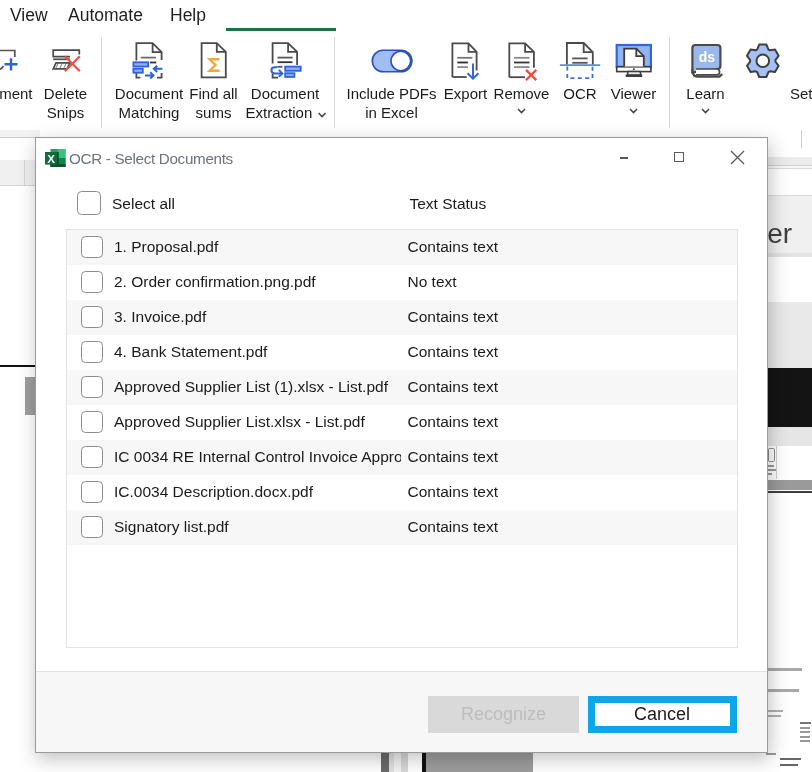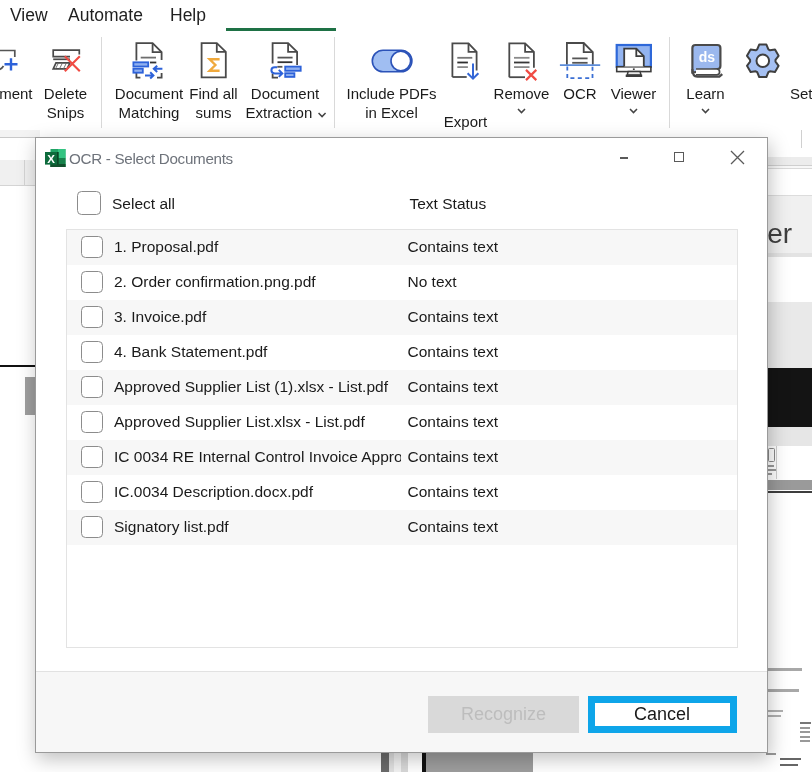--- a/index.html
+++ b/index.html
@@ -85,21 +85,21 @@
 
 <div class="lbl" style="left:0px;top:85px;">Comment</div>
 <div class="lbl" style="left:65.5px;top:85px;">Delete<br>Snips</div>
 <div class="lbl" style="left:149px;top:85px;">Document<br>Matching</div>
 <div class="lbl" style="left:213.5px;top:85px;">Find all<br>sums</div>
 <div class="lbl" style="left:285px;top:85px;">Document</div>
 <div class="lbl" style="left:286px;top:103.5px;">Extraction <svg width="9" height="6" viewBox="0 0 9 6" style="margin-left:1px;">
         <polyline points="1,1 4.5,4.6 8,1" fill="none" stroke="#444" stroke-width="1.5"></polyline>
       </svg></div>
 <div class="lbl" style="left:391.5px;top:85px;">Include PDFs<br>in Excel</div>
-<div class="lbl" style="left:465.5px;top:85px;margin-top:28px;">Export</div>
+<div class="lbl" style="left:465.5px;top:85px;">Export</div>
 <div class="lbl" style="left:521.5px;top:85px;">Remove</div>
 <div class="lbl" style="left:580px;top:85px;">OCR</div>
 <div class="lbl" style="left:633.5px;top:85px;">Viewer</div>
 <div class="lbl" style="left:705.5px;top:85px;">Learn</div>
 <div class="lbl" style="left:777px;top:85px;margin-left:40px;">Settings</div>
 
 <svg class="abs" style="left:517px;top:108px;" width="9" height="6" viewBox="0 0 9 6">
       <polyline points="1,1 4.5,4.6 8,1" fill="none" stroke="#444" stroke-width="1.5"></polyline>
     </svg>
 <svg class="abs" style="left:629px;top:108px;" width="9" height="6" viewBox="0 0 9 6">

